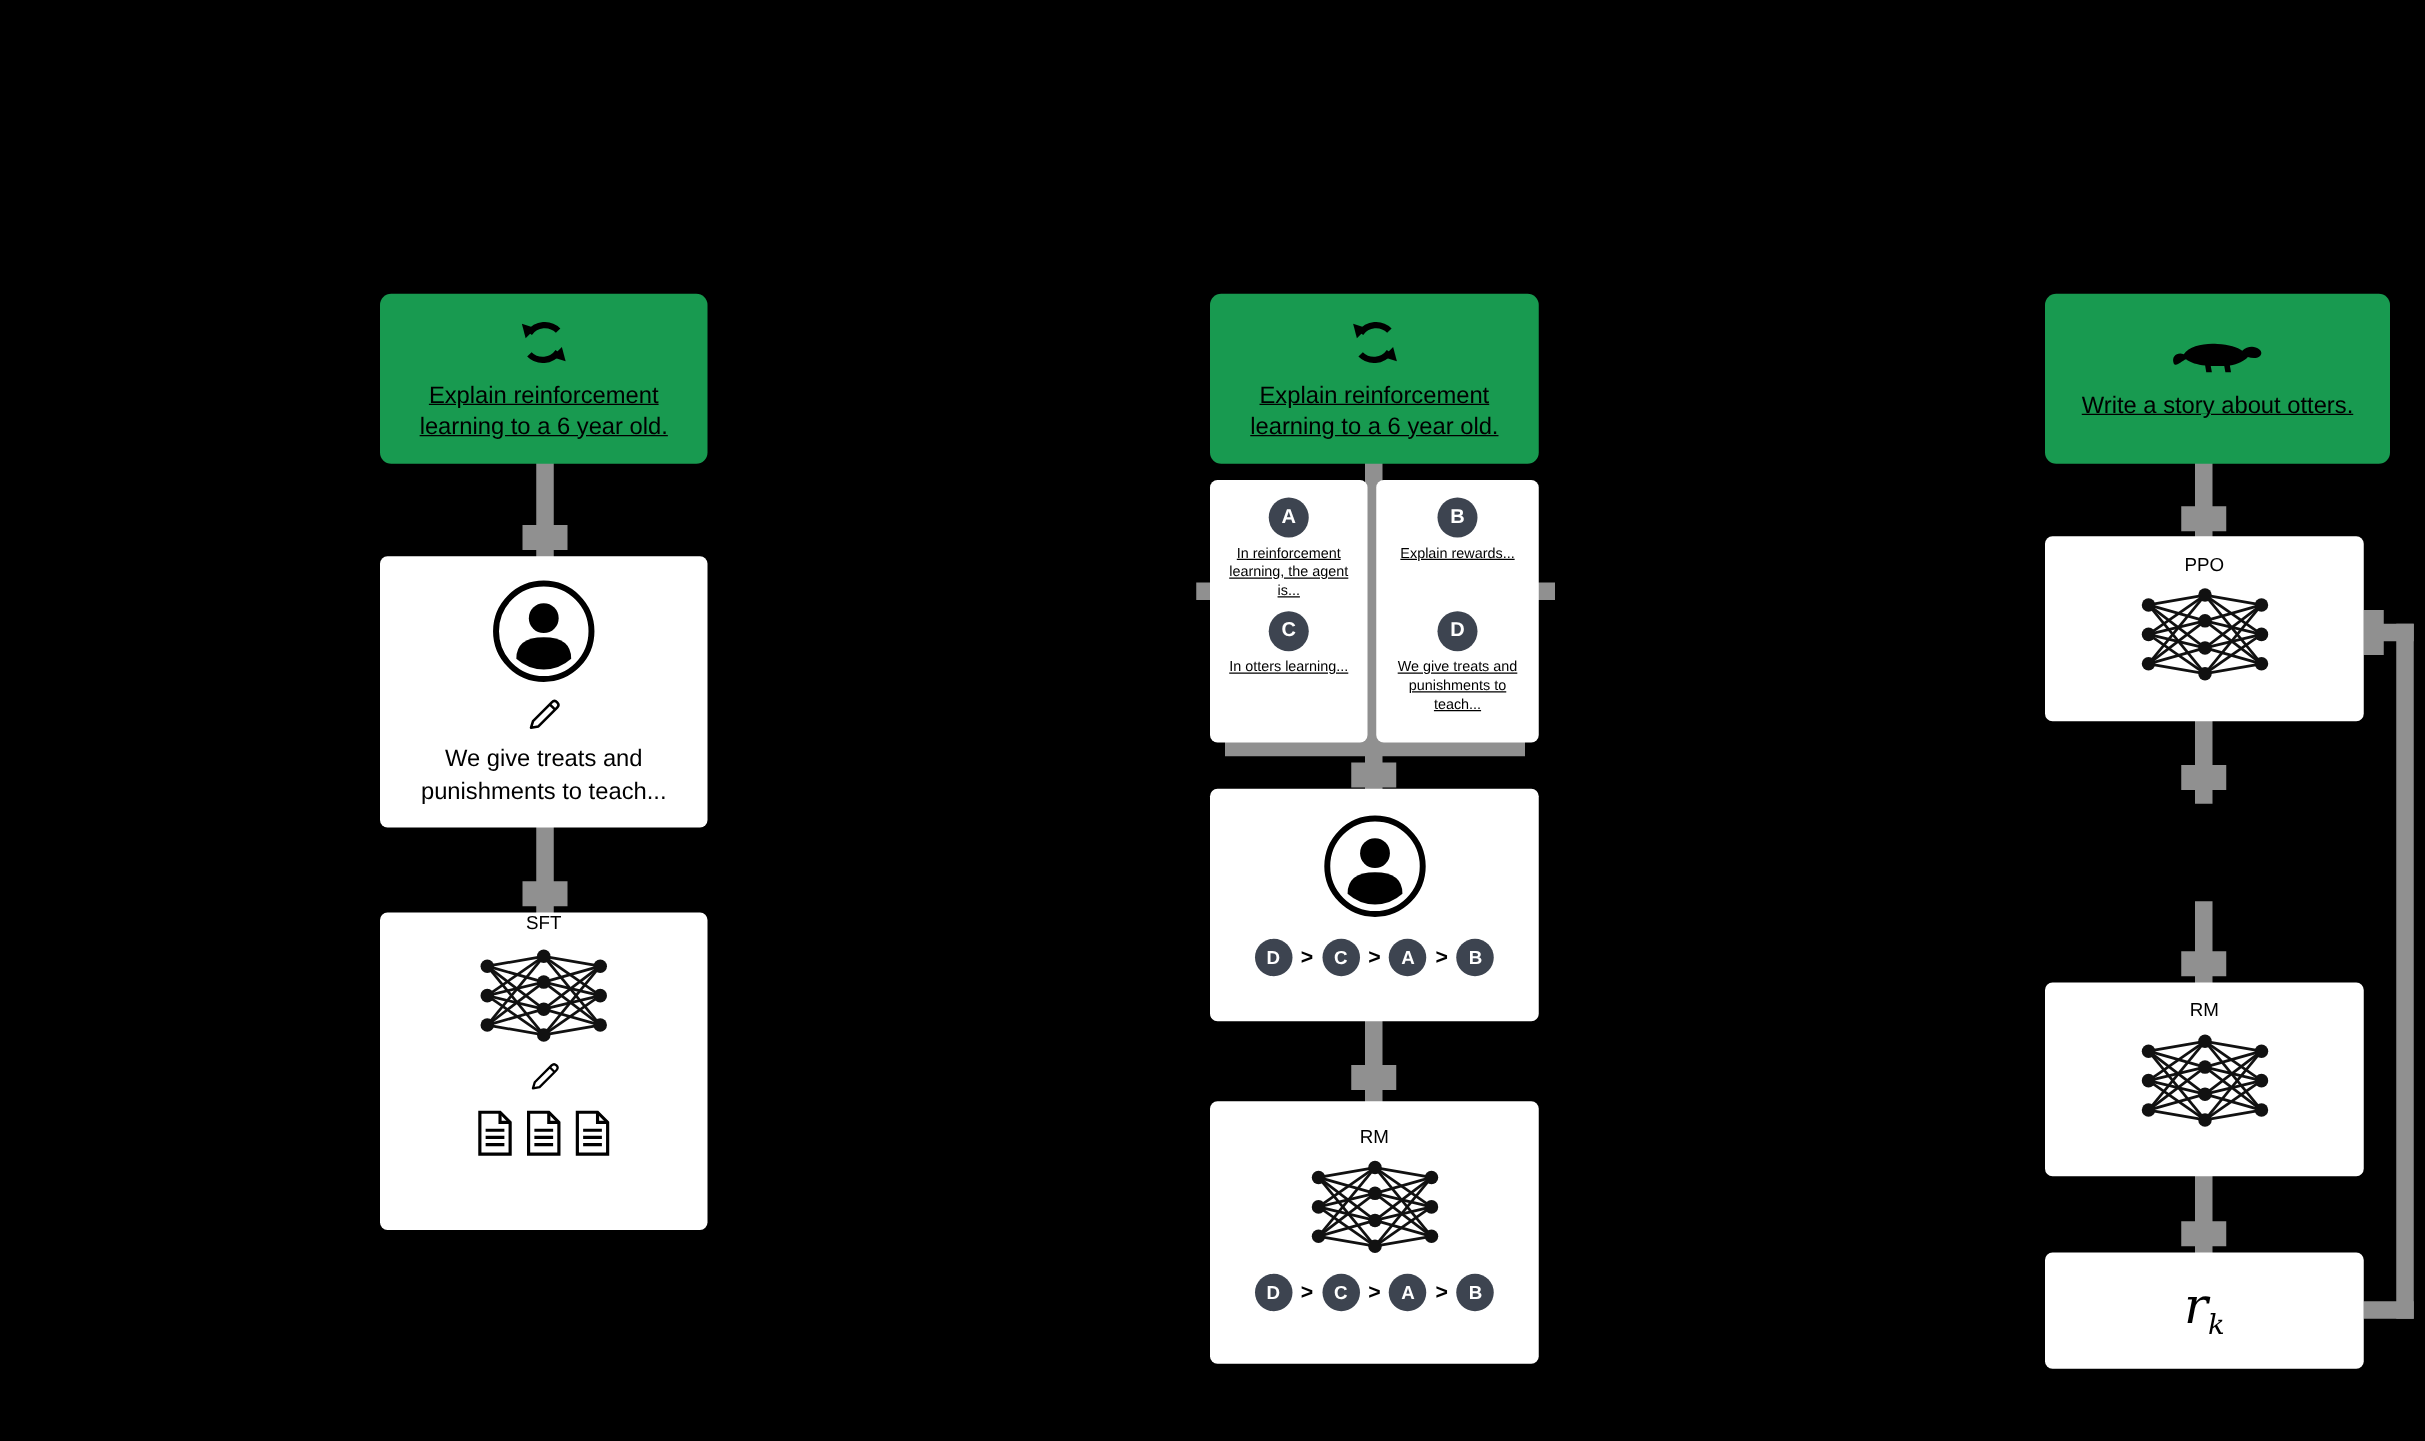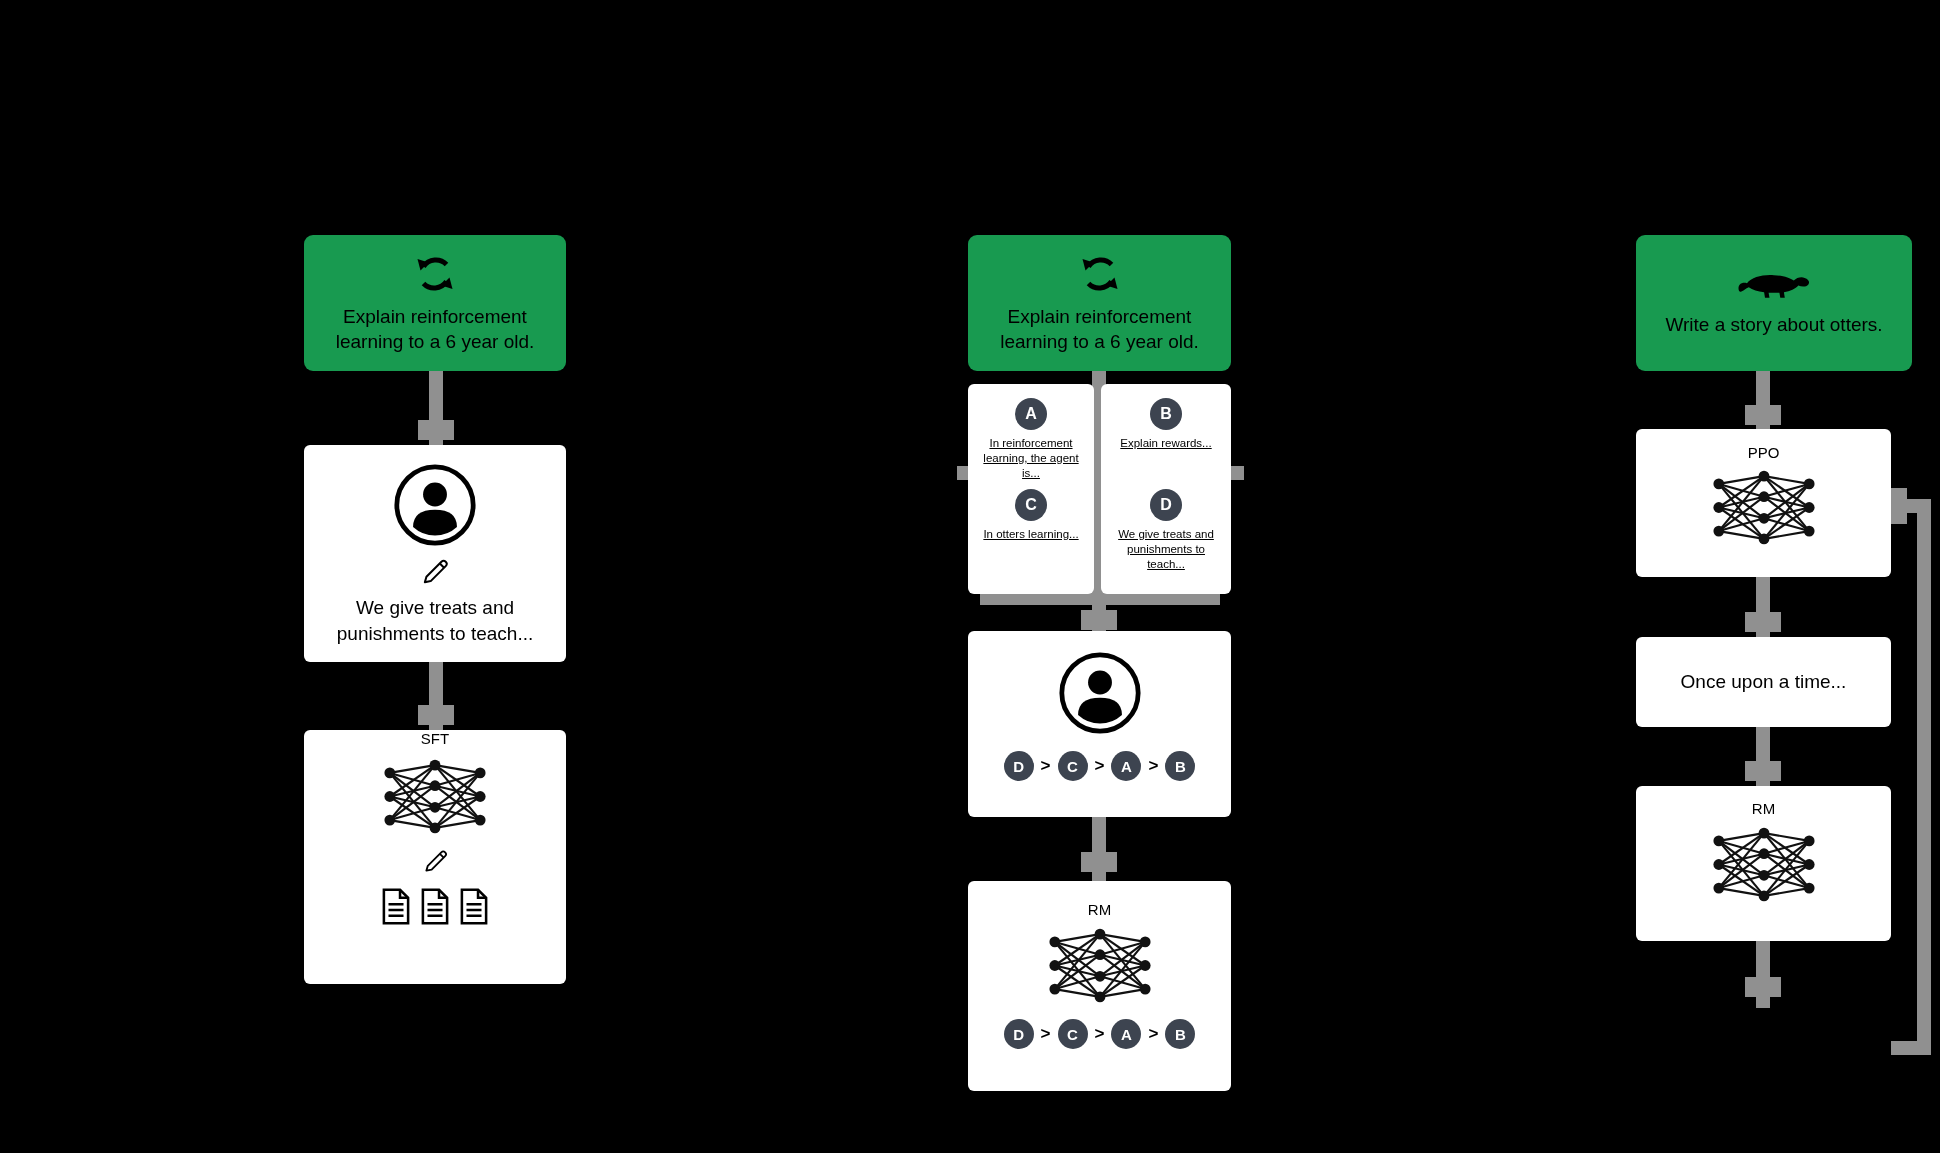--- a/index.html
+++ b/index.html
@@ -1,20 +1,20 @@
 <!DOCTYPE html>
 <html style="--background: #000000; --green: #189a50; --connector: #909090; --box: #ffffff; --badge: #3d4450;"><head>
 <meta charset="utf-8">
 <style>
   html,body{margin:0;padding:0;background:#000;}
   .canvas{position:relative;width:1940px;height:1153px;background:var(--background,#000);
           overflow:hidden;font-family:"Liberation Sans",sans-serif;color:#000;}
   .box{position:absolute;background:var(--box,#fff);border-radius:6px;z-index:1;
        display:flex;flex-direction:column;align-items:center;box-sizing:border-box;}
-  .green-box{background:var(--green,#189a50);border-radius:9px;justify-content:center;padding:4px 16px;}
+  .green-box{background:var(--green,#189a50);border-radius:9px;justify-content:center;padding:4px 16px;text-decoration:underline;}
   .bar{position:absolute;background:var(--connector,#909090);z-index:0;}
   .prompt-text{font-size:19px;font-weight:500;line-height:1.28;text-align:center;margin-top:9px;}
   .label{font-size:15px;font-weight:500;}
   .main-text{font-size:19px;font-weight:500;text-align:center;line-height:1.35;}
   .badge{background:var(--badge,#3d4450);color:#fff;border-radius:50%;
          display:flex;align-items:center;justify-content:center;font-weight:700;}
   .badge-lg{width:32px;height:32px;font-size:16px;}
   .badge-sm{width:30px;height:30px;font-size:15px;}
   .rank{display:flex;align-items:center;gap:7px;}
   .rank-sep{font-weight:800;font-size:17px;}
@@ -233,25 +233,25 @@
     <div class="prompt-text">Write a story about otters.</div>
   </div>
 
   <div class="box" style="left:1636px;top:429px;width:255px;height:148px">
     <div class="label" style="margin-top:15px">PPO</div>
     <svg class="icon net" style="margin-top:7px">
         <use href="#icon-net"></use>
       </svg>
   </div>
 
-  <div class="box" style="left:1636px;top:637px;width:255px;height:90px;justify-content:center">
-    <div class="main-text">Once upon a time...</div>
-  </div>
 
   <div class="box" style="left:1636px;top:786px;width:255px;height:155px">
     <div class="label" style="margin-top:14px">RM</div>
     <svg class="icon net" style="margin-top:8px">
         <use href="#icon-net"></use>
       </svg>
   </div>
 
+  <div class="box" style="left:1636px;top:1002px;width:255px;height:93px;justify-content:center">
+    <span class="rk"><i>r</i><sub>k</sub></span>
+  </div>
 
 </div>
 
 </body></html>

